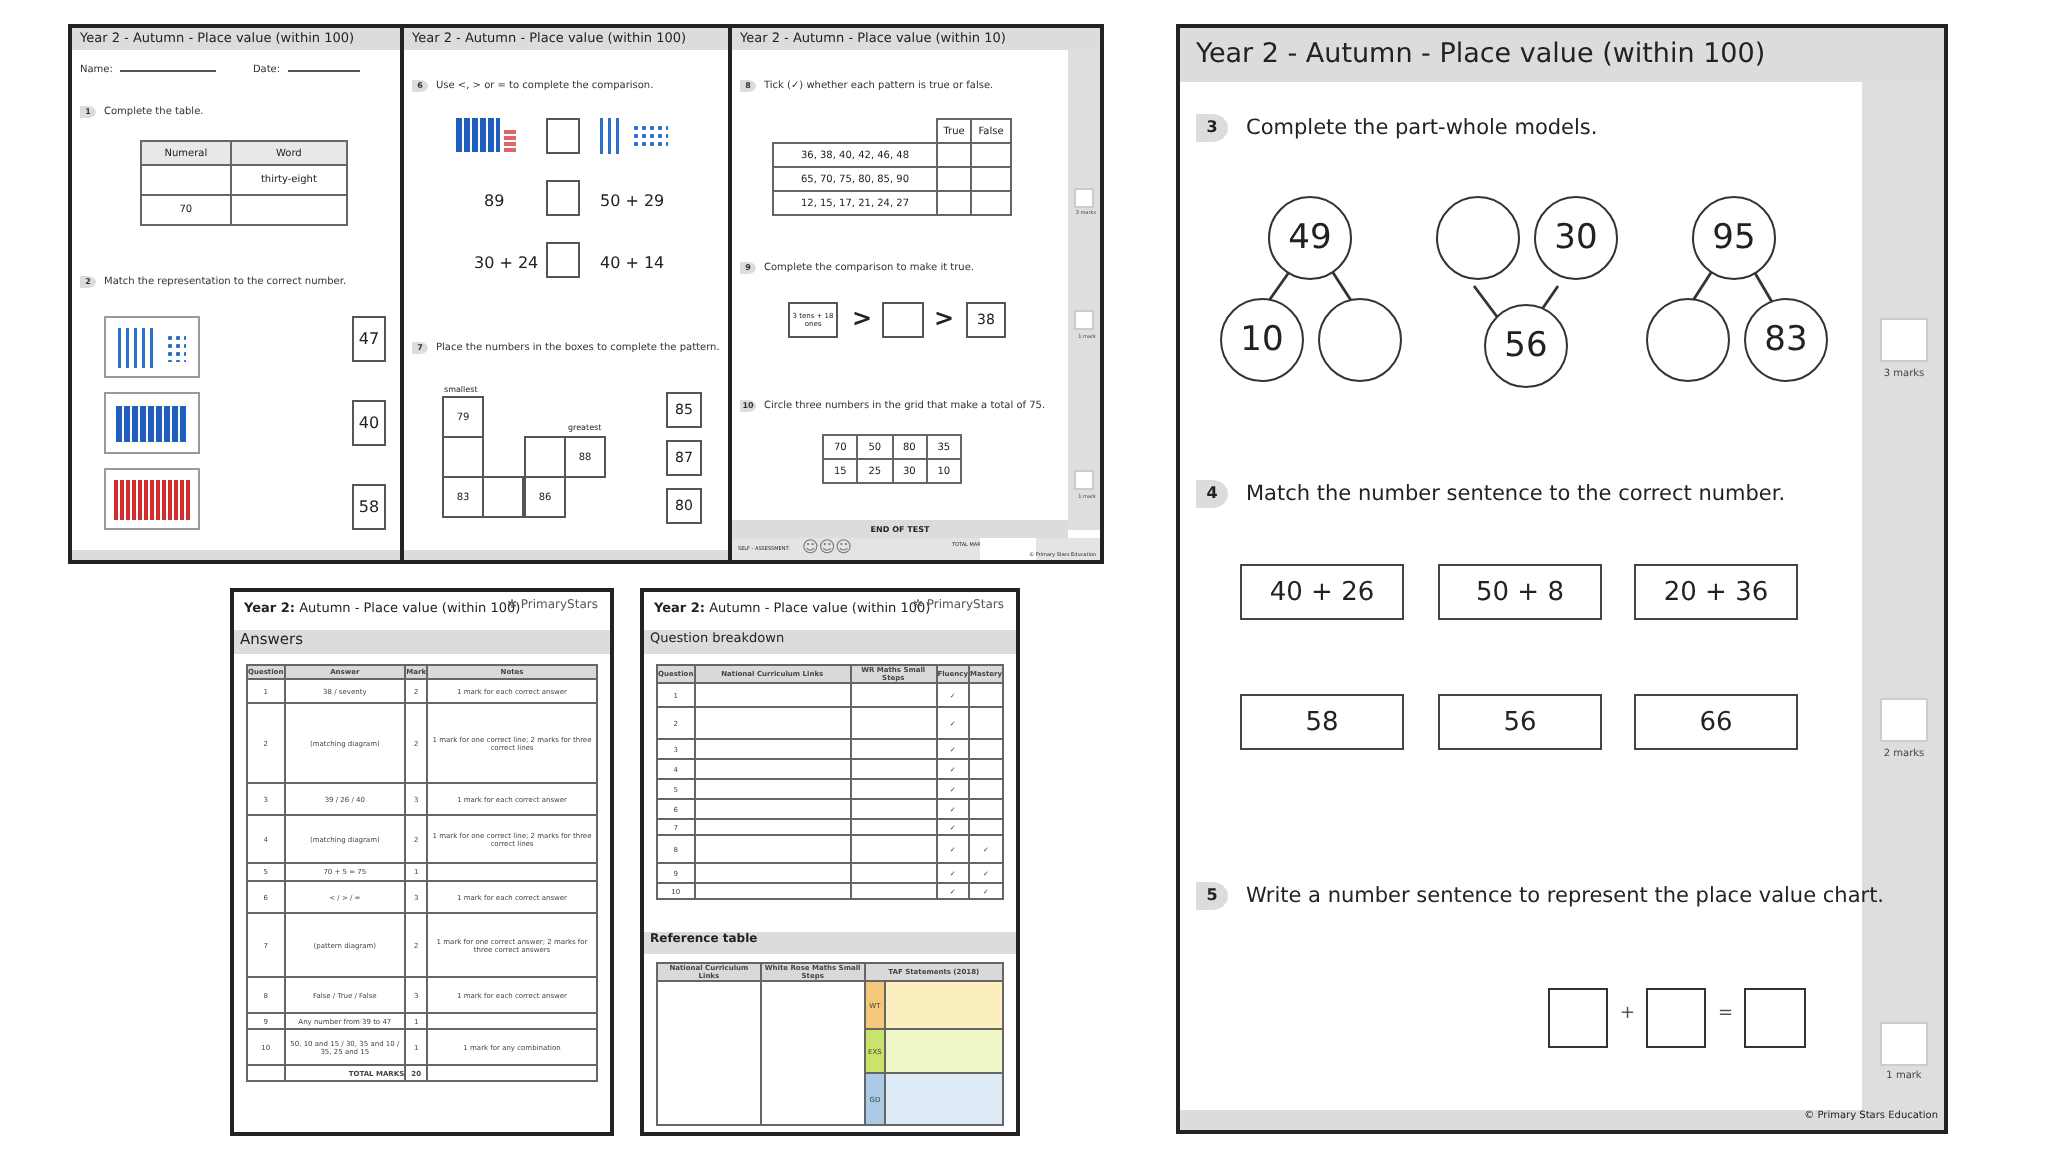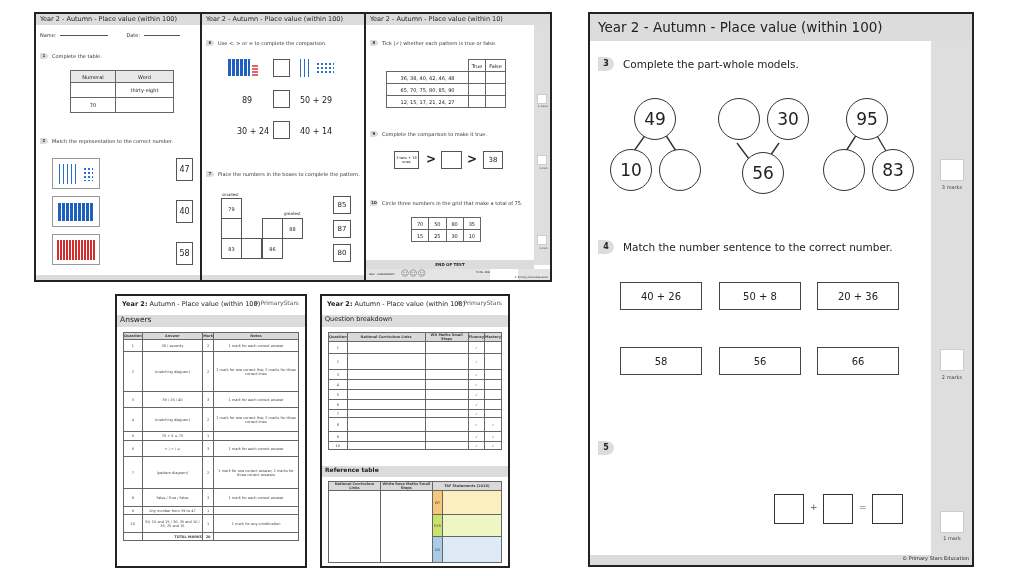--- a/index.html
+++ b/index.html
@@ -24,21 +24,21 @@
 
   
   #p4 { left: 588px; top: 12px; width: 386px; height: 555px; }
   #p4 .hdr { height: 27px; }
   #p4 .hdr .t { top: 5px; left: 8px; font-size: 13.5px; }
   #p4 .tag { width: 86px; font-size: 10.5px; }
   #p4 .sidebar { top: 27px; bottom: 10px; width: 41px; }
   #p4 .foot { height: 10px; font-size: 5px; padding-right: 3px; }
   #p4 .qline { position: absolute; left: 8px; font-size: 10.5px; display: flex; align-items: center; gap: 9px; }
   #p4 .qnum { width: 16px; height: 14px; font-size: 8px; line-height: 14px; }
-  #p4 .nbox { font-size: 10px; border: 1.5px solid #444; }
+  #p4 .nbox { font-size: 13px; border: 1.5px solid #444; }
 
   
   .sp .hdr { height: 11px; }
   .sp .hdr .t { top: 1px; font-size: 6.5px; }
   .sp .tag { font-size: 5px; }
   .sp .foot { height: 5px; font-size: 2.5px; }
   .sp .q { position: absolute; font-size: 5px; color: #333; display: flex; align-items: center; gap: 4px; white-space: nowrap; }
   .sp .qnum { width: 8px; height: 6px; font-size: 4px; line-height: 6px; }
   .sp td, .sp th { font-size: 5px; height: 12px; }
 
@@ -277,20 +277,21 @@
   <div class="box nbox" style="left:129px;top:268px;width:82px;height:28px;">50 + 8</div>
   <div class="box nbox" style="left:227px;top:268px;width:82px;height:28px;">20 + 36</div>
   <div class="box nbox" style="left:30px;top:333px;width:82px;height:28px;">58</div>
   <div class="box nbox" style="left:129px;top:333px;width:82px;height:28px;">56</div>
   <div class="box nbox" style="left:227px;top:333px;width:82px;height:28px;">66</div>
   <div class="mk" style="right:8px;top:335px;width:24px;height:22px;"></div>
   <span class="mklbl" style="right:7px;top:360px;font-size:5px;width:26px;">2 marks</span>
 
   <div class="qline" style="top:427px;">
     <span class="qnum">5</span>
+    <span>Write a number sentence to represent the place value chart.</span>
   </div>
   <div class="box" style="left:184px;top:480px;width:30px;height:30px;border:1.5px solid #333;"></div>
   <span style="position:absolute;left:220px;top:488px;font-size:9px;color:#555;">+</span>
   <div class="box" style="left:233px;top:480px;width:30px;height:30px;border:1.5px solid #333;"></div>
   <span style="position:absolute;left:269px;top:488px;font-size:9px;color:#555;">=</span>
   <div class="box" style="left:282px;top:480px;width:31px;height:30px;border:1.5px solid #333;"></div>
   <div class="mk" style="right:8px;top:497px;width:24px;height:22px;"></div>
   <span class="mklbl" style="right:7px;top:521px;font-size:5px;width:26px;">1 mark</span>
 
   <div class="foot">

